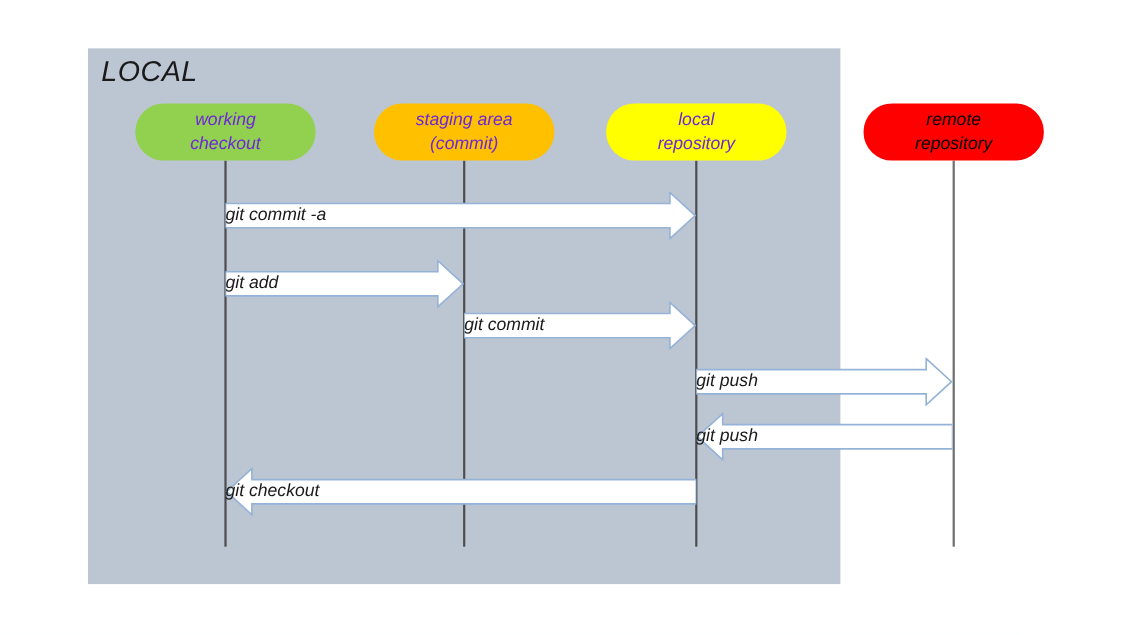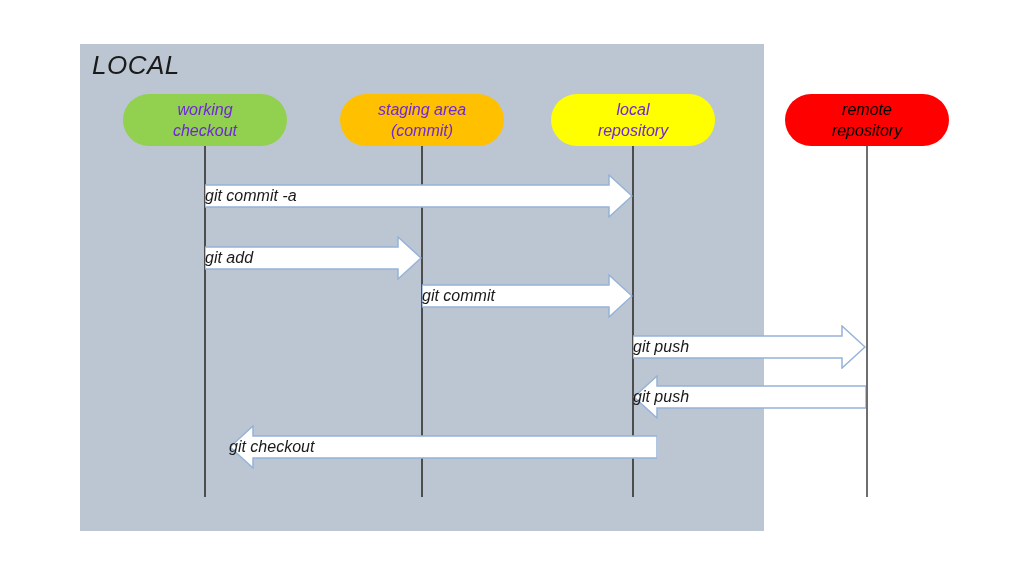--- a/index.html
+++ b/index.html
@@ -85,21 +85,21 @@
     height: 44px;
     line-height: 44px;
     font-size: 16px;
     color: #1a1a1a;
   }
   .arrow.commit-a { left: 205px; top: 174px; width: 428px; }
   .arrow.add      { left: 205px; top: 236px; width: 217px; }
   .arrow.commit   { left: 422px; top: 274px; width: 211px; padding-left: 33px; }
   .arrow.push     { left: 633px; top: 325px; width: 194px; }
   .arrow.pull     { left: 633px; top: 375px; width: 233px; }
-  .arrow.checkout { left: 205px; top: 425px; width: 428px; margin-left: 24px; }
+  .arrow.checkout { left: 205px; top: 425px; width: 428px; }
 </style>
 </head>
 <body>
 
 <div class="canvas">
 
   <div class="local-box">
     <div class="local-title">LOCAL</div>
   </div>
 

